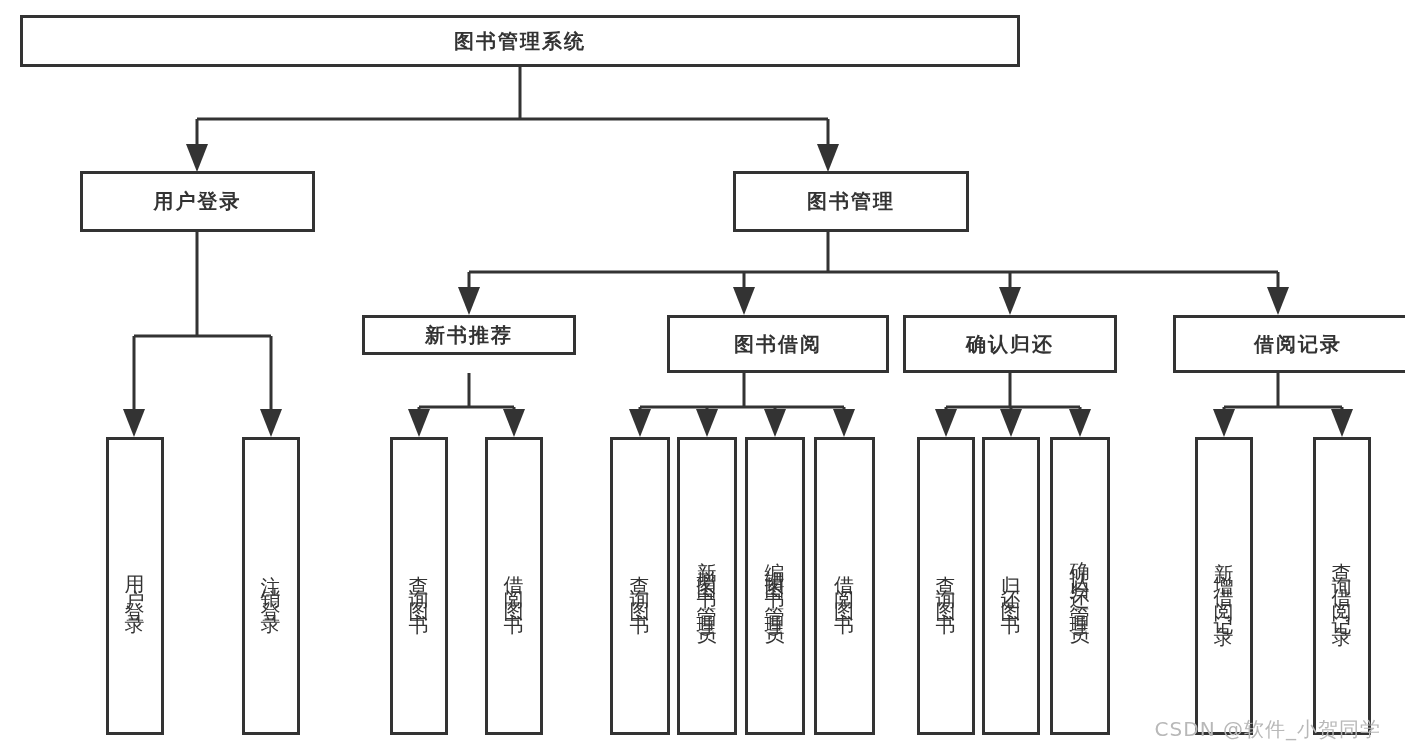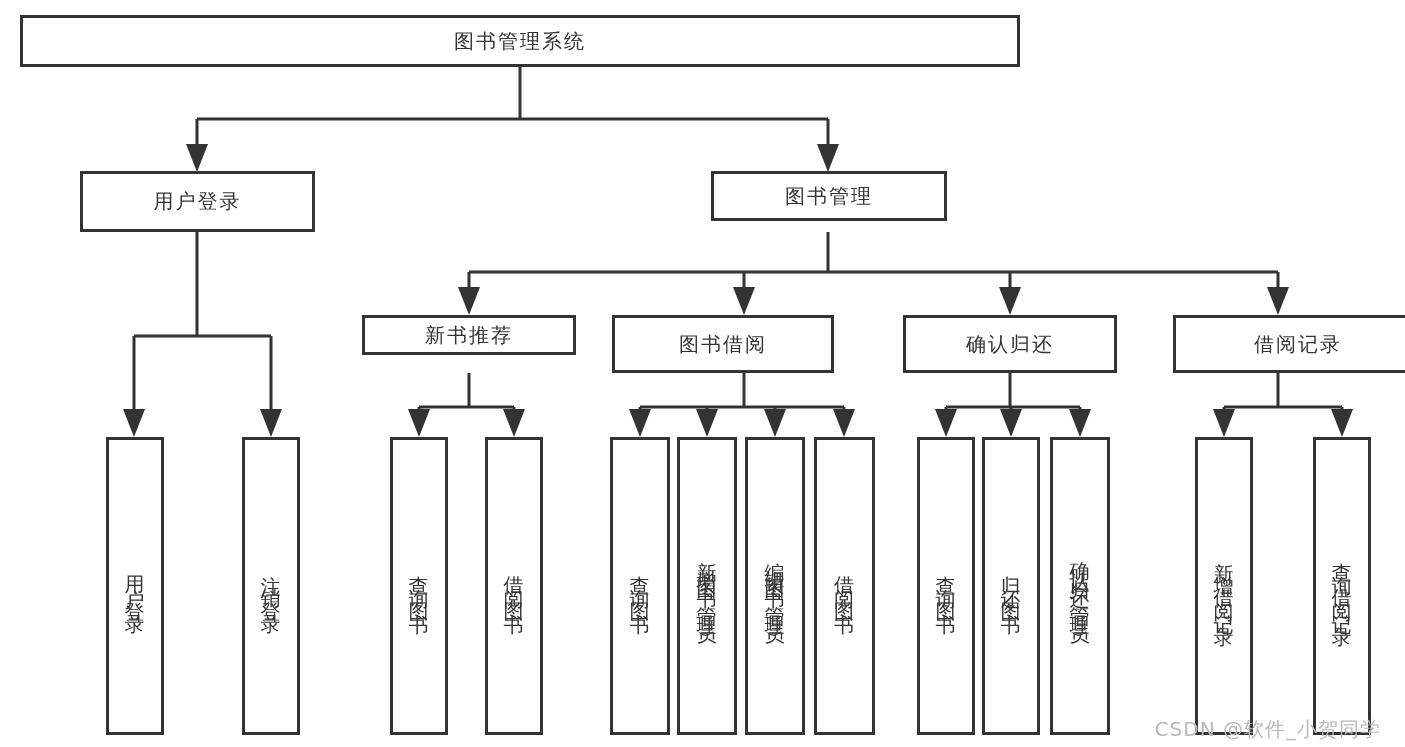--- a/index.html
+++ b/index.html
@@ -22,21 +22,21 @@
   .connectors{position:absolute;left:0;top:0;}
   .connectors path{stroke:var(--line);stroke-width:3;fill:none;}
   .connectors polygon{fill:var(--line);stroke:none;}
   .box{
     position:absolute;box-sizing:border-box;
     background:#ffffff;border:3px solid var(--box-border);
     display:flex;align-items:center;justify-content:center;
     color:var(--text);
   }
   .box.h span{
-    font-size:20px;letter-spacing:2px;white-space:nowrap;
+    font-size:20px;letter-spacing:2px;white-space:nowrap;font-weight:bold;
   }
   .box.v span{
     writing-mode:vertical-rl;text-orientation:mixed;
     font-size:20px;letter-spacing:13px;line-height:1;
     white-space:nowrap;
   }
   .box.v.tight span{letter-spacing:9px;}
   .watermark{
     position:absolute;right:24px;bottom:4px;
     font-size:20px;color:var(--watermark);
@@ -91,28 +91,28 @@
     </g>
   </svg>
 
   <div class="box h" style="left:20px;top:15px;width:1000px;height:52px">
     <span>图书管理系统</span>
   </div>
 
   <div class="box h" style="left:80px;top:171px;width:235px;height:61px">
     <span>用户登录</span>
   </div>
-  <div class="box h" style="left:711px;top:171px;width:236px;height:50px">
+  <div class="box h" style="left:733px;top:171px;width:236px;height:61px">
     <span>图书管理</span>
   </div>
 
   <div class="box h" style="left:362px;top:315px;width:214px;height:40px">
     <span>新书推荐</span>
   </div>
-  <div class="box h" style="left:612px;top:315px;width:222px;height:58px">
+  <div class="box h" style="left:667px;top:315px;width:222px;height:58px">
     <span>图书借阅</span>
   </div>
   <div class="box h" style="left:903px;top:315px;width:214px;height:58px">
     <span>确认归还</span>
   </div>
   <div class="box h" style="left:1173px;top:315px;width:250px;height:58px">
     <span>借阅记录</span>
   </div>
 
   <div class="box v" style="left:106px;top:437px;width:58px;height:298px">

